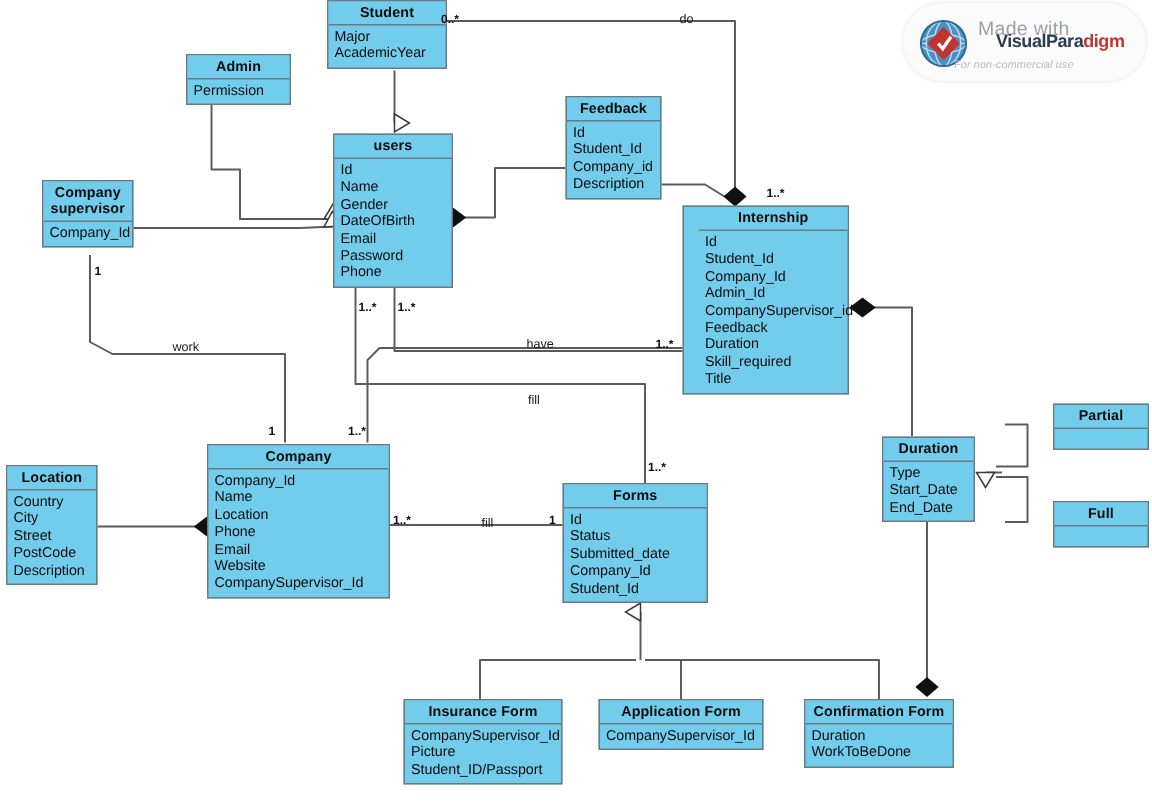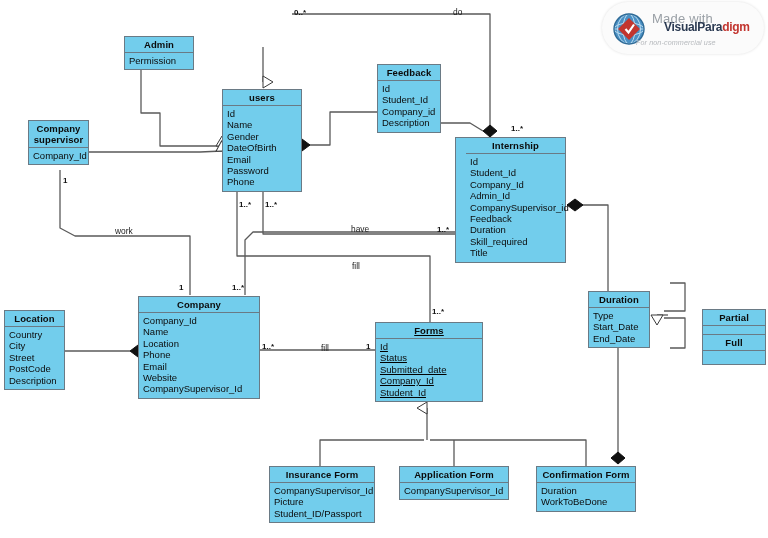--- a/index.html
+++ b/index.html
@@ -186,20 +186,27 @@
 
     <g fill="#111111" stroke="#111111" stroke-width="1">
       <path d="M294,145 l8,-6 l8,6 l-8,6 z"></path>
       <path d="M483,131 l7,-6 l7,6 l-7,6 z"></path>
       <path d="M567,205 l8,-6 l8,6 l-8,6 z"></path>
       <path d="M130,351 l8,-6 l8,6 l-8,6 z"></path>
       <path d="M618,452 l7,6 l-7,6 l-7,-6 z"></path>
     </g>
   </svg>
 
+  <div class="uml" style="left:218px; top:0px; width:80px;">
+    <div class="title">Student</div>
+    <div class="attrs">
+      <div>Major</div>
+      <div>AcademicYear</div>
+    </div>
+  </div>
 
   <div class="uml" style="left:124px; top:36px; width:70px;">
     <div class="title">Admin</div>
     <div class="attrs">
       <div>Permission</div>
     </div>
   </div>
 
   <div class="uml" style="left:222px; top:89px; width:80px;">
     <div class="title">users</div>
@@ -266,41 +273,41 @@
       <div>Company_Id</div>
       <div>Name</div>
       <div>Location</div>
       <div>Phone</div>
       <div>Email</div>
       <div>Website</div>
       <div>CompanySupervisor_Id</div>
     </div>
   </div>
 
-  <div class="uml" style="left:375px; top:322px; width:108px;text-decoration:underline;">
+  <div class="uml" style="left:375px; top:322px; width:97px;">
     <div class="title">Forms</div>
     <div class="attrs">
       <div>Id</div>
       <div>Status</div>
       <div>Submitted_date</div>
       <div>Company_Id</div>
       <div>Student_Id</div>
     </div>
   </div>
 
   <div class="uml" style="left:588px; top:291px; width:62px;">
     <div class="title">Duration</div>
     <div class="attrs">
       <div>Type</div>
       <div>Start_Date</div>
       <div>End_Date</div>
     </div>
   </div>
 
-  <div class="uml empty" style="left:702px; top:269px; width:64px;margin-top:40px;">
+  <div class="uml empty" style="left:702px; top:269px; width:64px;">
     <div class="title">Partial</div>
     <div class="attrs"></div>
   </div>
 
   <div class="uml empty" style="left:702px; top:334px; width:64px;">
     <div class="title">Full</div>
     <div class="attrs"></div>
   </div>
 
   <div class="uml" style="left:269px; top:466px; width:106px;">

